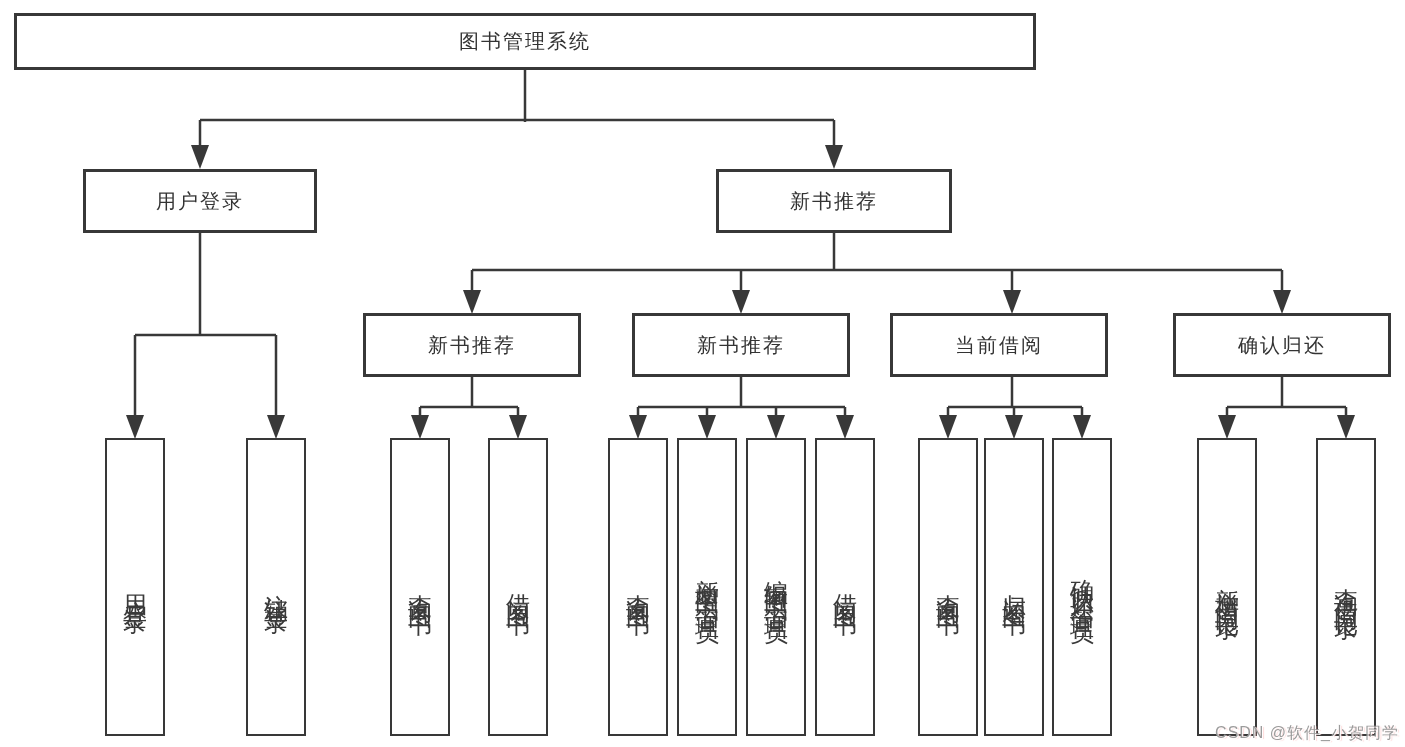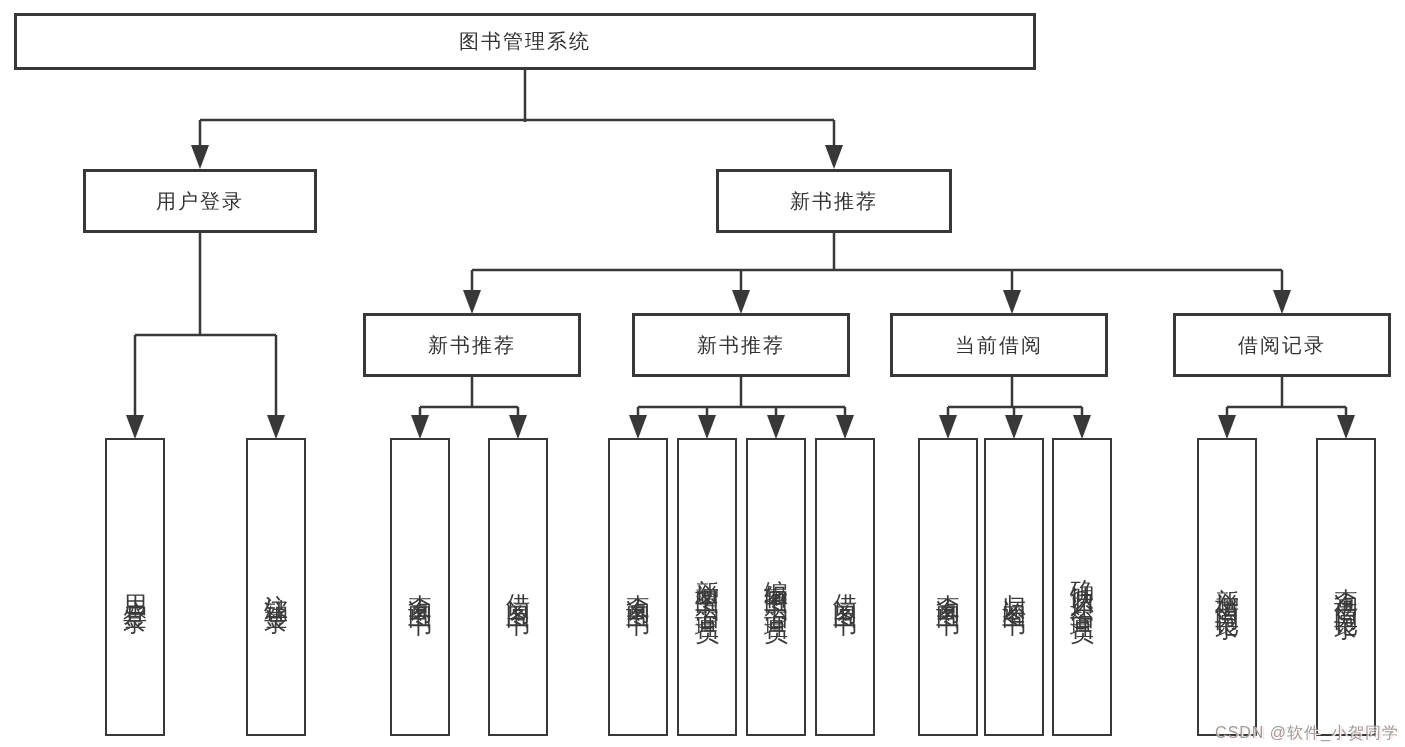--- a/index.html
+++ b/index.html
@@ -92,21 +92,21 @@
   </svg>
 
   <div class="box" style="left:14px;top:13px;width:1022px;height:57px">图书管理系统</div>
 
   <div class="box" style="left:83px;top:169px;width:234px;height:64px">用户登录</div>
   <div class="box" style="left:716px;top:169px;width:236px;height:64px">新书推荐</div>
 
   <div class="box" style="left:363px;top:313px;width:218px;height:64px">新书推荐</div>
   <div class="box" style="left:632px;top:313px;width:218px;height:64px">新书推荐</div>
   <div class="box" style="left:890px;top:313px;width:218px;height:64px">当前借阅</div>
-  <div class="box" style="left:1173px;top:313px;width:218px;height:64px">借阅记录</div>
+  <div class="box" style="left:1173px;top:313px;width:218px;height:64px">确认归还</div>
 
   <div class="leaf" style="left:105px">
     <span>用户登录</span>
   </div>
   <div class="leaf" style="left:246px">
     <span>注销登录</span>
   </div>
 
   <div class="leaf" style="left:390px">
     <span>查询图书</span>

